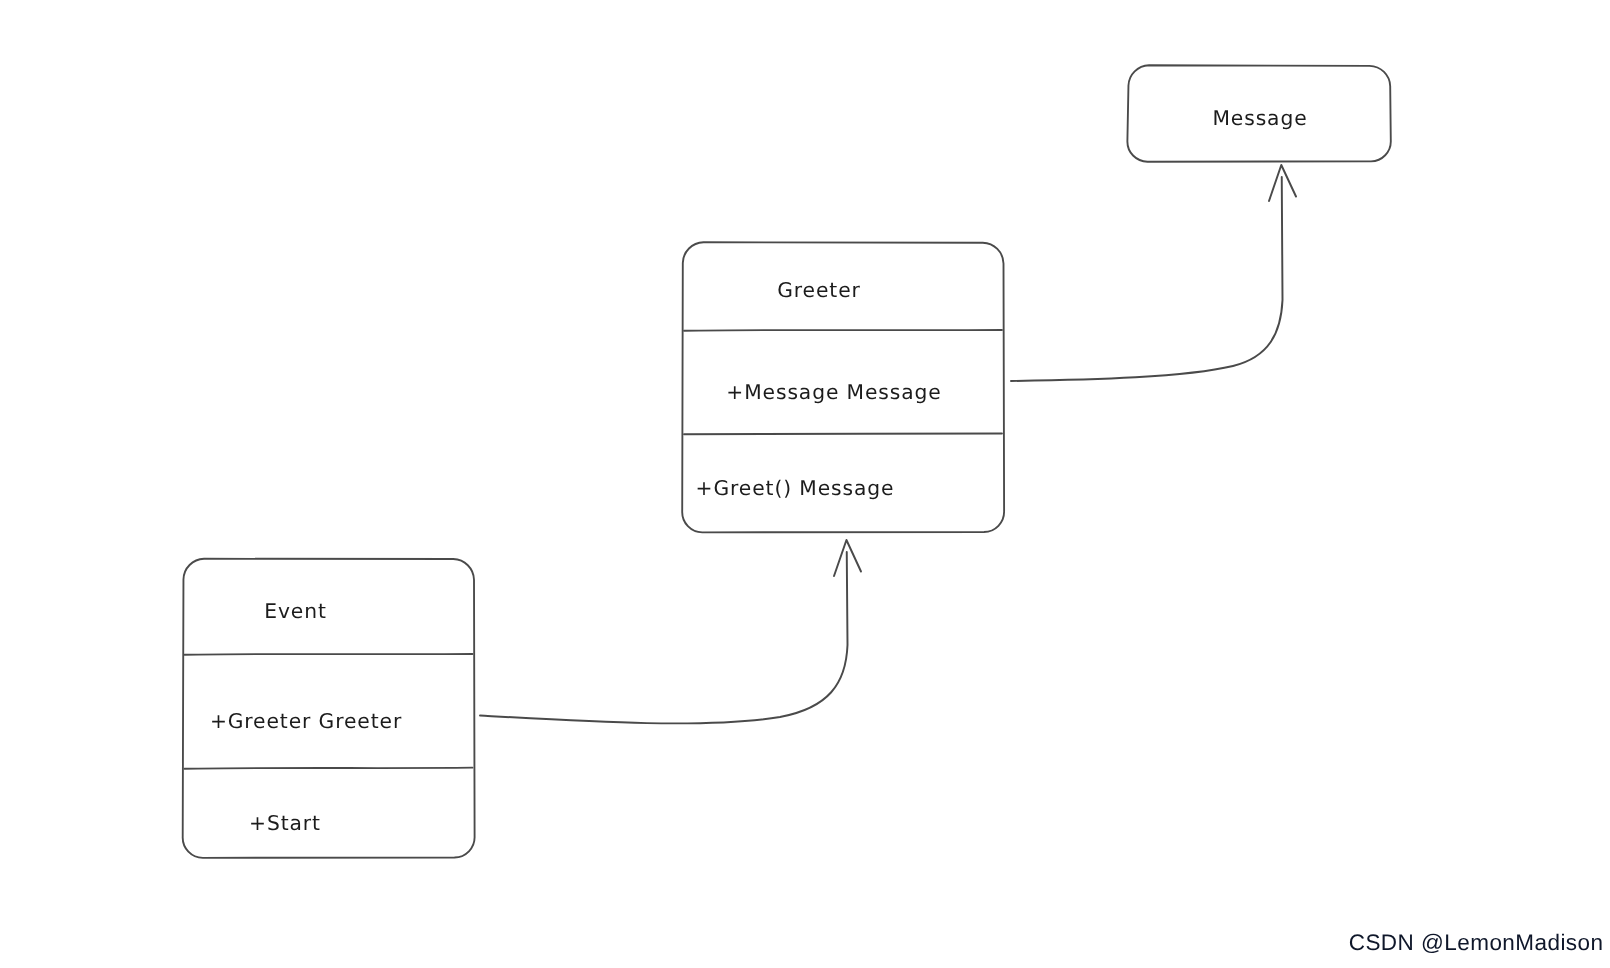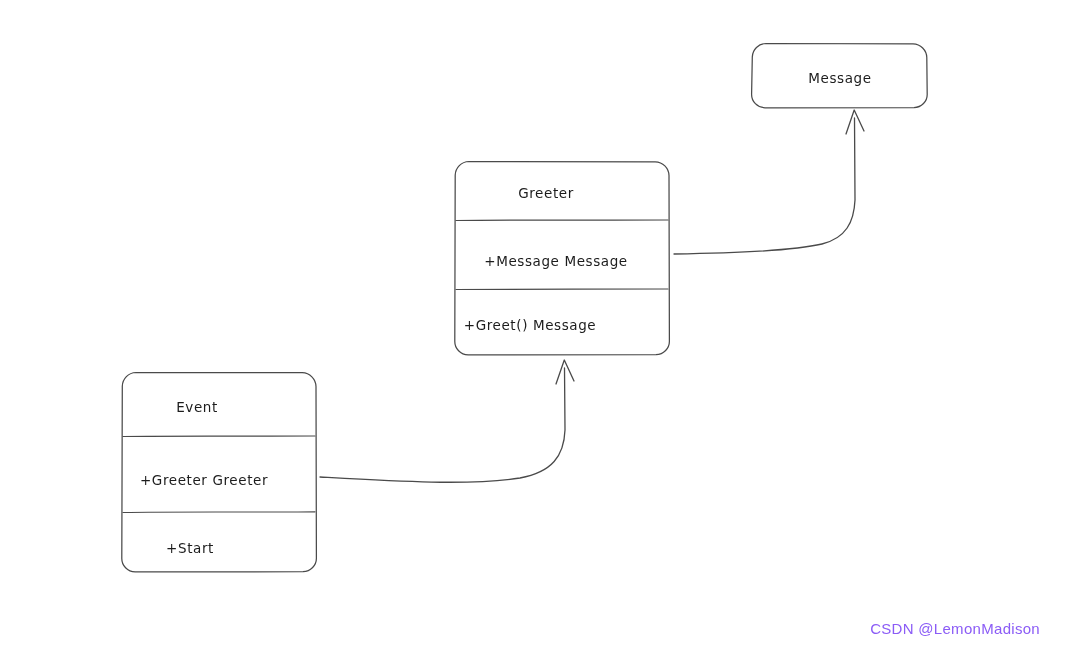--- a/index.html
+++ b/index.html
@@ -55,25 +55,25 @@
     font-family: "DejaVu Sans", sans-serif;
     font-size: 13.5px;
     fill: #1c1c1c;
     letter-spacing: 0.6px;
   }
   .uml-text-title {
     font-size: 13.5px;
   }
   .watermark-text {
     position: absolute;
-    right: 29px;
+    right: 0;
     bottom: 8px;
     font-family: "Liberation Sans", sans-serif;
     font-size: 15px;
-    color: #8b5cf6;
+    color: #0f172a;
     letter-spacing: 0.3px;
     white-space: nowrap;
     user-select: none;
   }
 </style>
 </head>
 <body>
 
 <div id="canvas">
 

